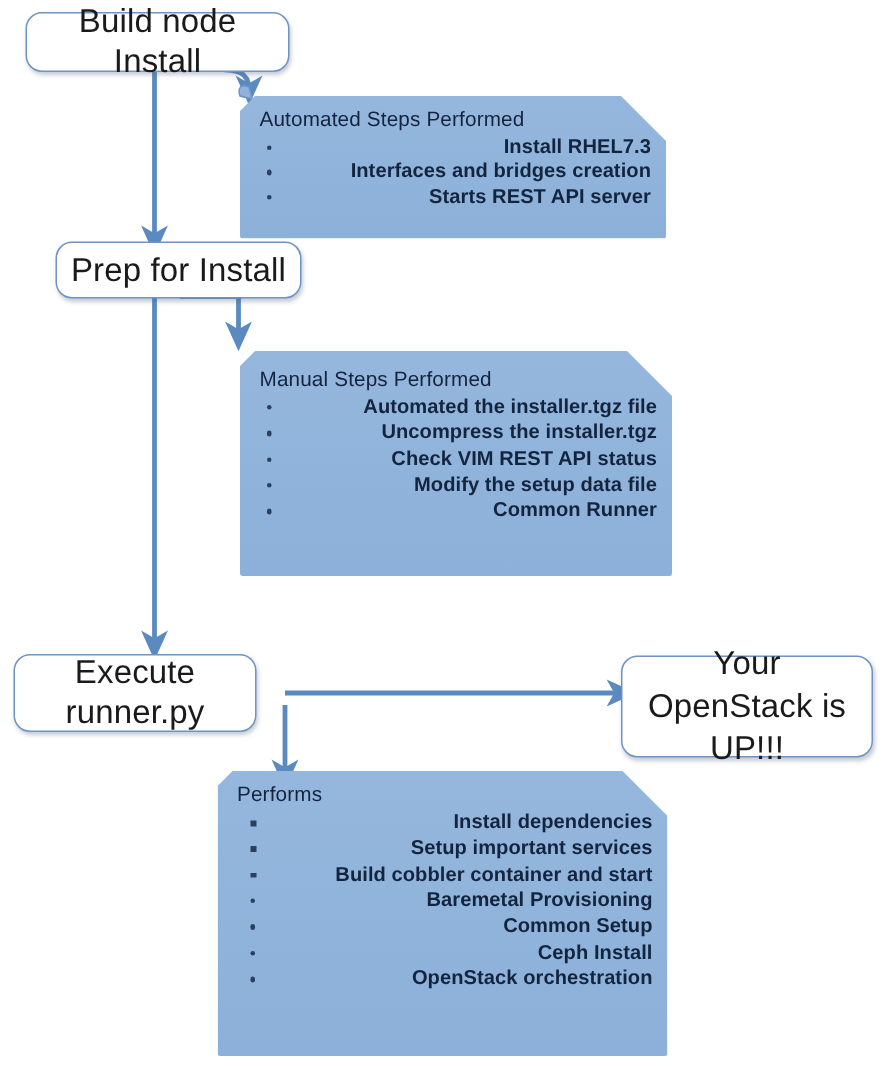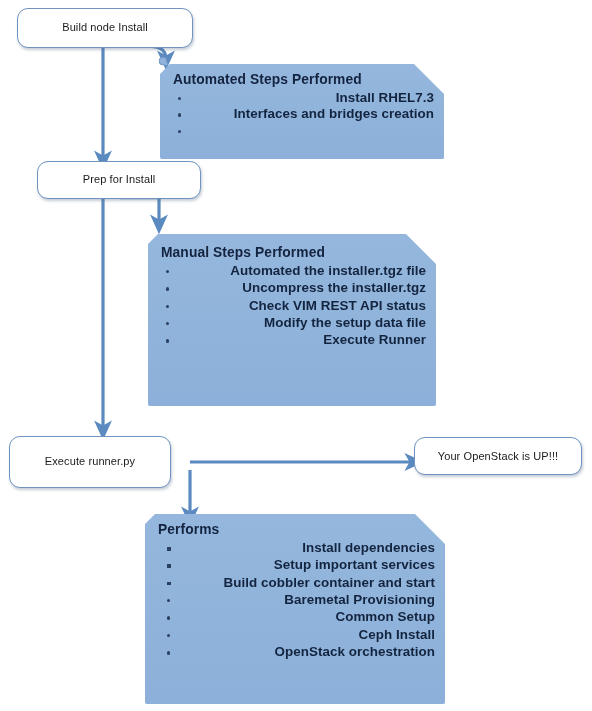--- a/index.html
+++ b/index.html
@@ -32,21 +32,21 @@
     position: absolute;
     box-sizing: border-box;
     background: #ffffff;
     border: 1.4px solid #6f94c0;
     border-radius: 11px;
     display: flex;
     align-items: center;
     justify-content: center;
     text-align: center;
     color: #1a1a1a;
-    font-size: 11px;
+    font-size: 22px;
     line-height: 1.22;
     letter-spacing: .1px;
     box-shadow: 1px 2px 3px rgba(80,100,130,.33);
     padding: 2px 6px;
     z-index: 4;
   }
 
   
   .callout {
     position: absolute;
@@ -70,21 +70,21 @@
     border-radius: 2px;
   }
   .callout .content {
     position: relative;
     color: #16355c;
     font-size: 13.5px;
     line-height: 1.0;
     padding: 9px 10px 6px 12px;
   }
   .callout .ctitle {
-    font-weight: 700;
+    font-weight: 400;
     color: #14233f;
     font-size: 13.8px;
     margin: 0 0 4px 1px;
     letter-spacing: .1px;
   }
   .callout ul {
     list-style: none;
     margin: 0;
     padding: 0;
   }
@@ -146,45 +146,46 @@
   </div>
 
   <div class="proc-box" style="left:37px; top:161px; width:164px; height:38px;">
     <span>Prep for Install</span>
   </div>
 
   <div class="proc-box" style="left:9px; top:436px; width:162px; height:52px;">
     <span>Execute runner.py</span>
   </div>
 
-  <div class="proc-box" style="left:414px; top:437px; width:168px; height:38px; line-height:1.3;">
+  <div class="proc-box" style="left:414px; top:437px; width:168px; height:68px; line-height:1.3;">
     <span>Your OpenStack is UP!!!</span>
   </div>
 
   <div class="callout chamfer" style="left:160px; top:64px; width:284px; height:95px;">
     <div class="shape"></div>
     <div class="content">
       <div class="ctitle">Automated Steps Performed</div>
       <ul>
         <li>
           <span class="bullet"></span>
           <span>Install RHEL7.3</span>
         </li>
         <li>
           <span class="bullet"></span>
           <span>Interfaces and bridges creation</span>
         </li>
         <li>
           <span class="bullet"></span>
+          <span>Starts REST API server</span>
         </li>
       </ul>
     </div>
   </div>
 
-  <div class="callout chamfer" style="left:148px; top:234px; width:288px; height:172px;">
+  <div class="callout chamfer" style="left:160px; top:234px; width:288px; height:150px;">
     <div class="shape"></div>
     <div class="content" style="padding-top:12px;">
       <div class="ctitle">Manual Steps Performed</div>
       <ul>
         <li style="margin-bottom:4px;">
           <span class="bullet"></span>
           <span>Automated the installer.tgz file</span>
         </li>
         <li style="margin-bottom:4px;">
           <span class="bullet"></span>
@@ -193,21 +194,21 @@
         <li style="margin-bottom:4px;">
           <span class="bullet"></span>
           <span>Check VIM REST API status</span>
         </li>
         <li style="margin-bottom:4px;">
           <span class="bullet"></span>
           <span>Modify the setup data file</span>
         </li>
         <li style="margin-bottom:4px;">
           <span class="bullet"></span>
-          <span>Execute Runner</span>
+          <span>Common Runner</span>
         </li>
       </ul>
     </div>
   </div>
 
   <div class="callout chamfer" style="left:145px; top:514px; width:300px; height:190px;">
     <div class="shape"></div>
     <div class="content" style="">
       <div class="ctitle">Performs</div>
       <ul>

